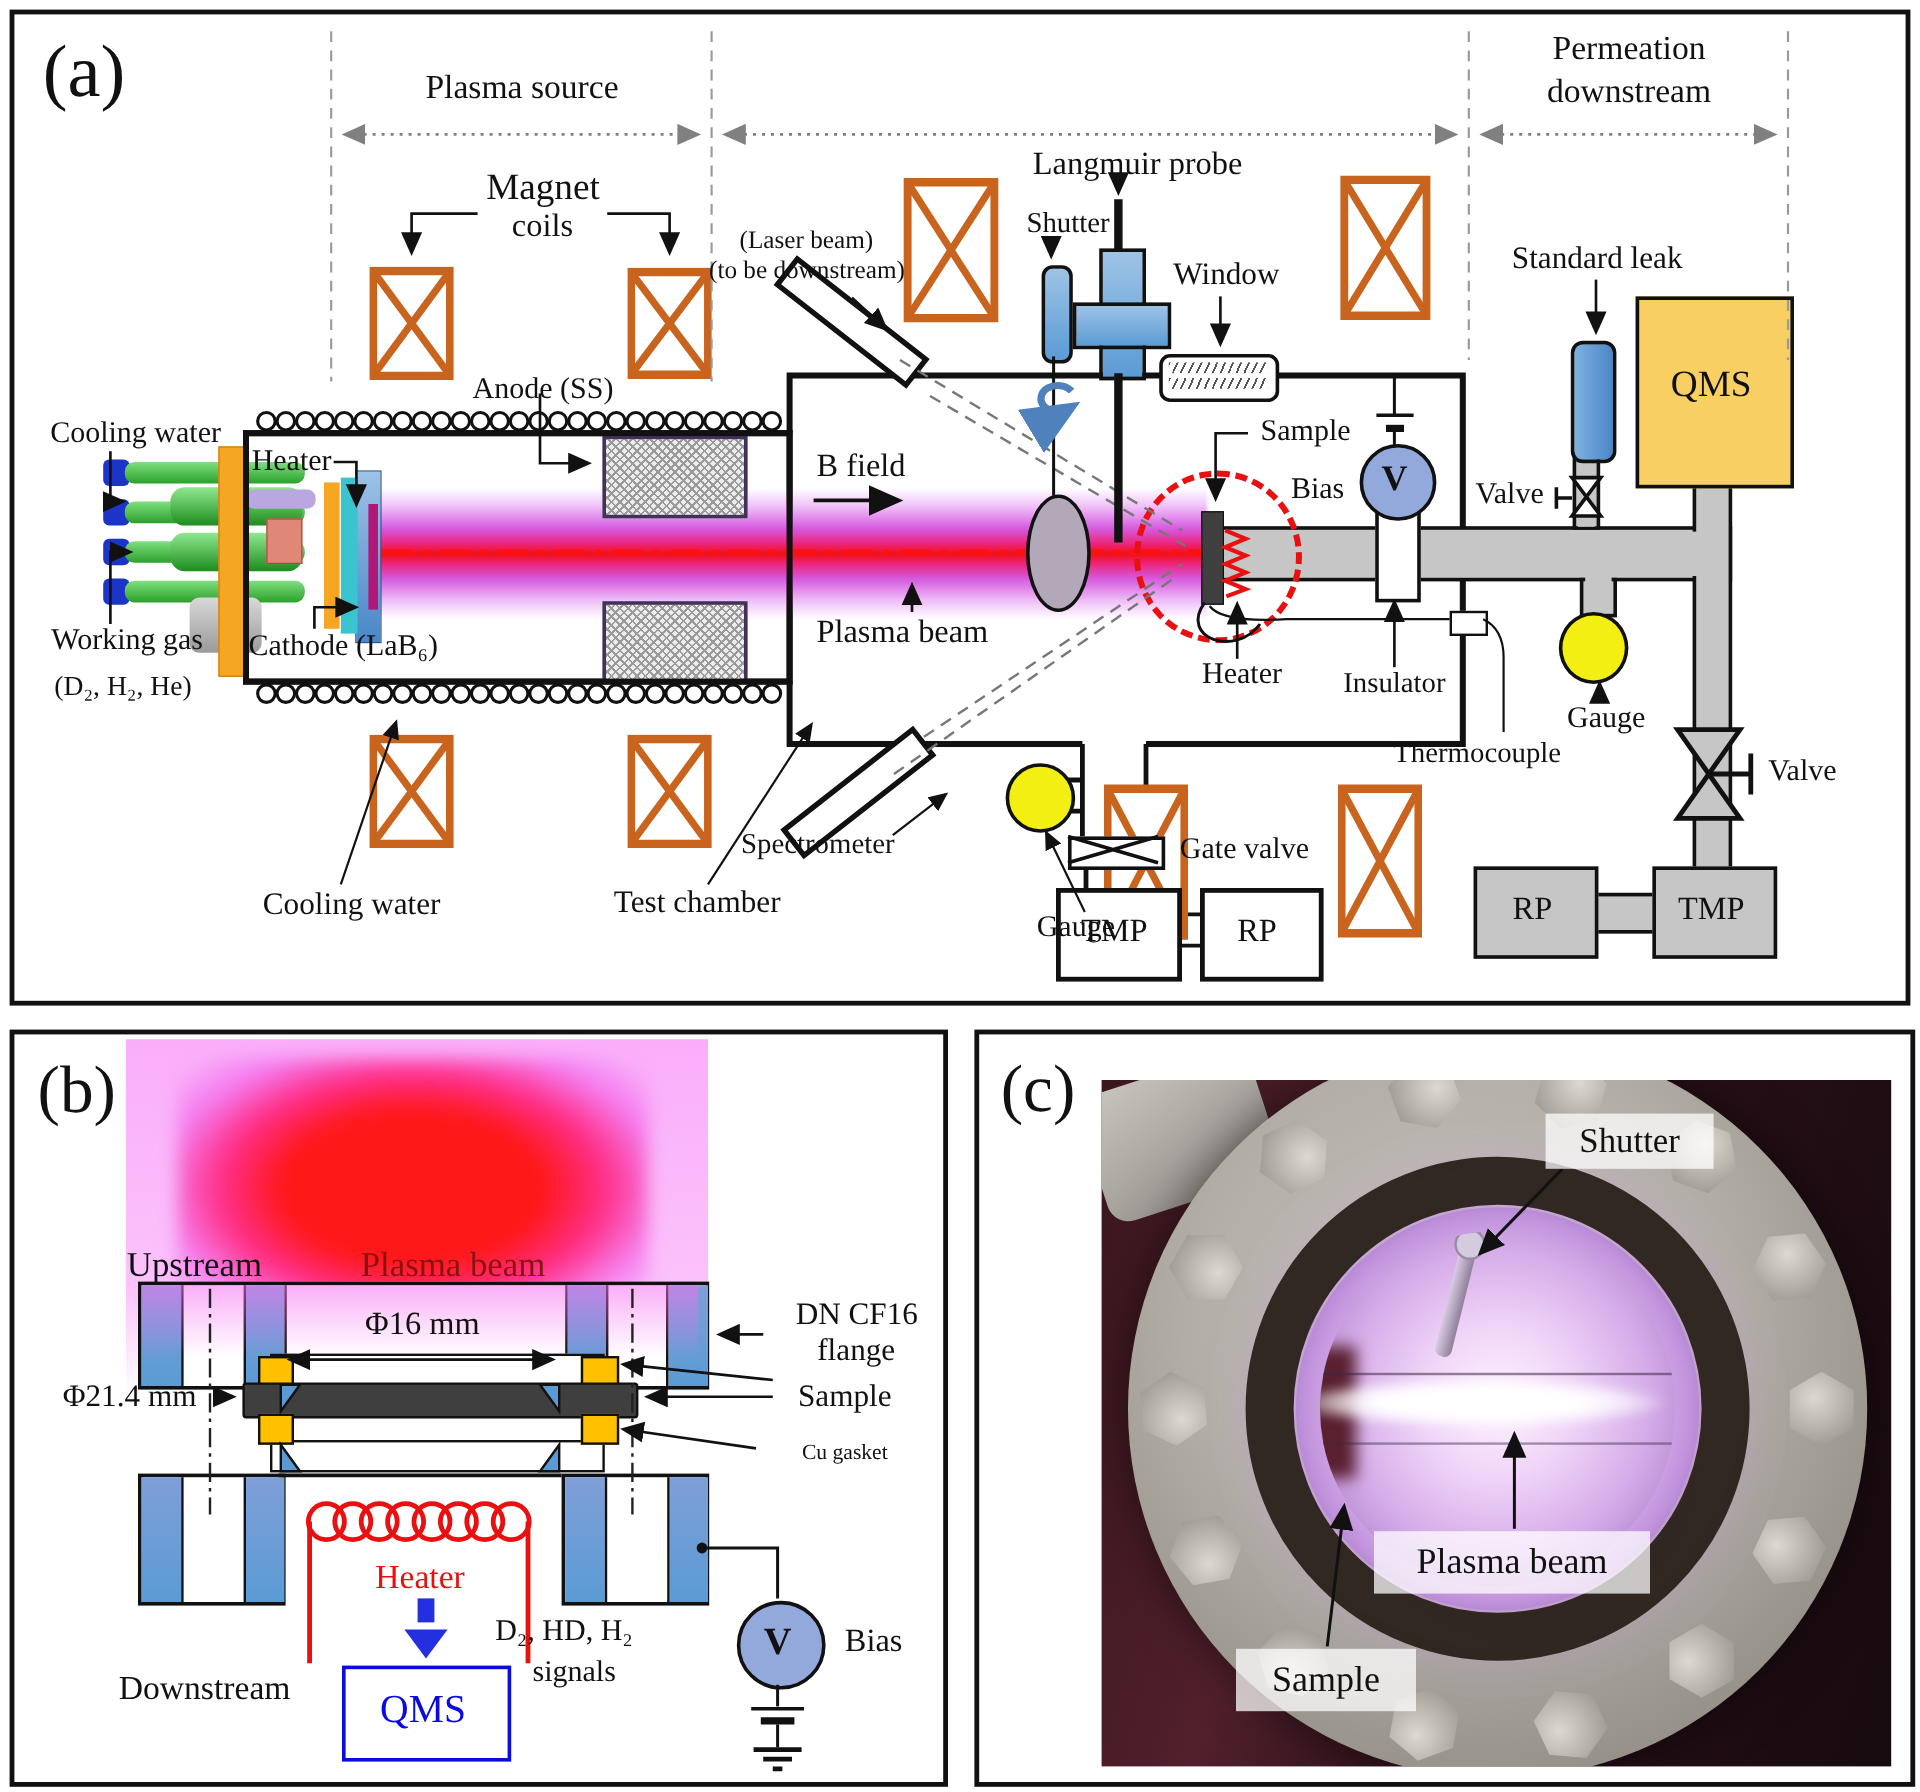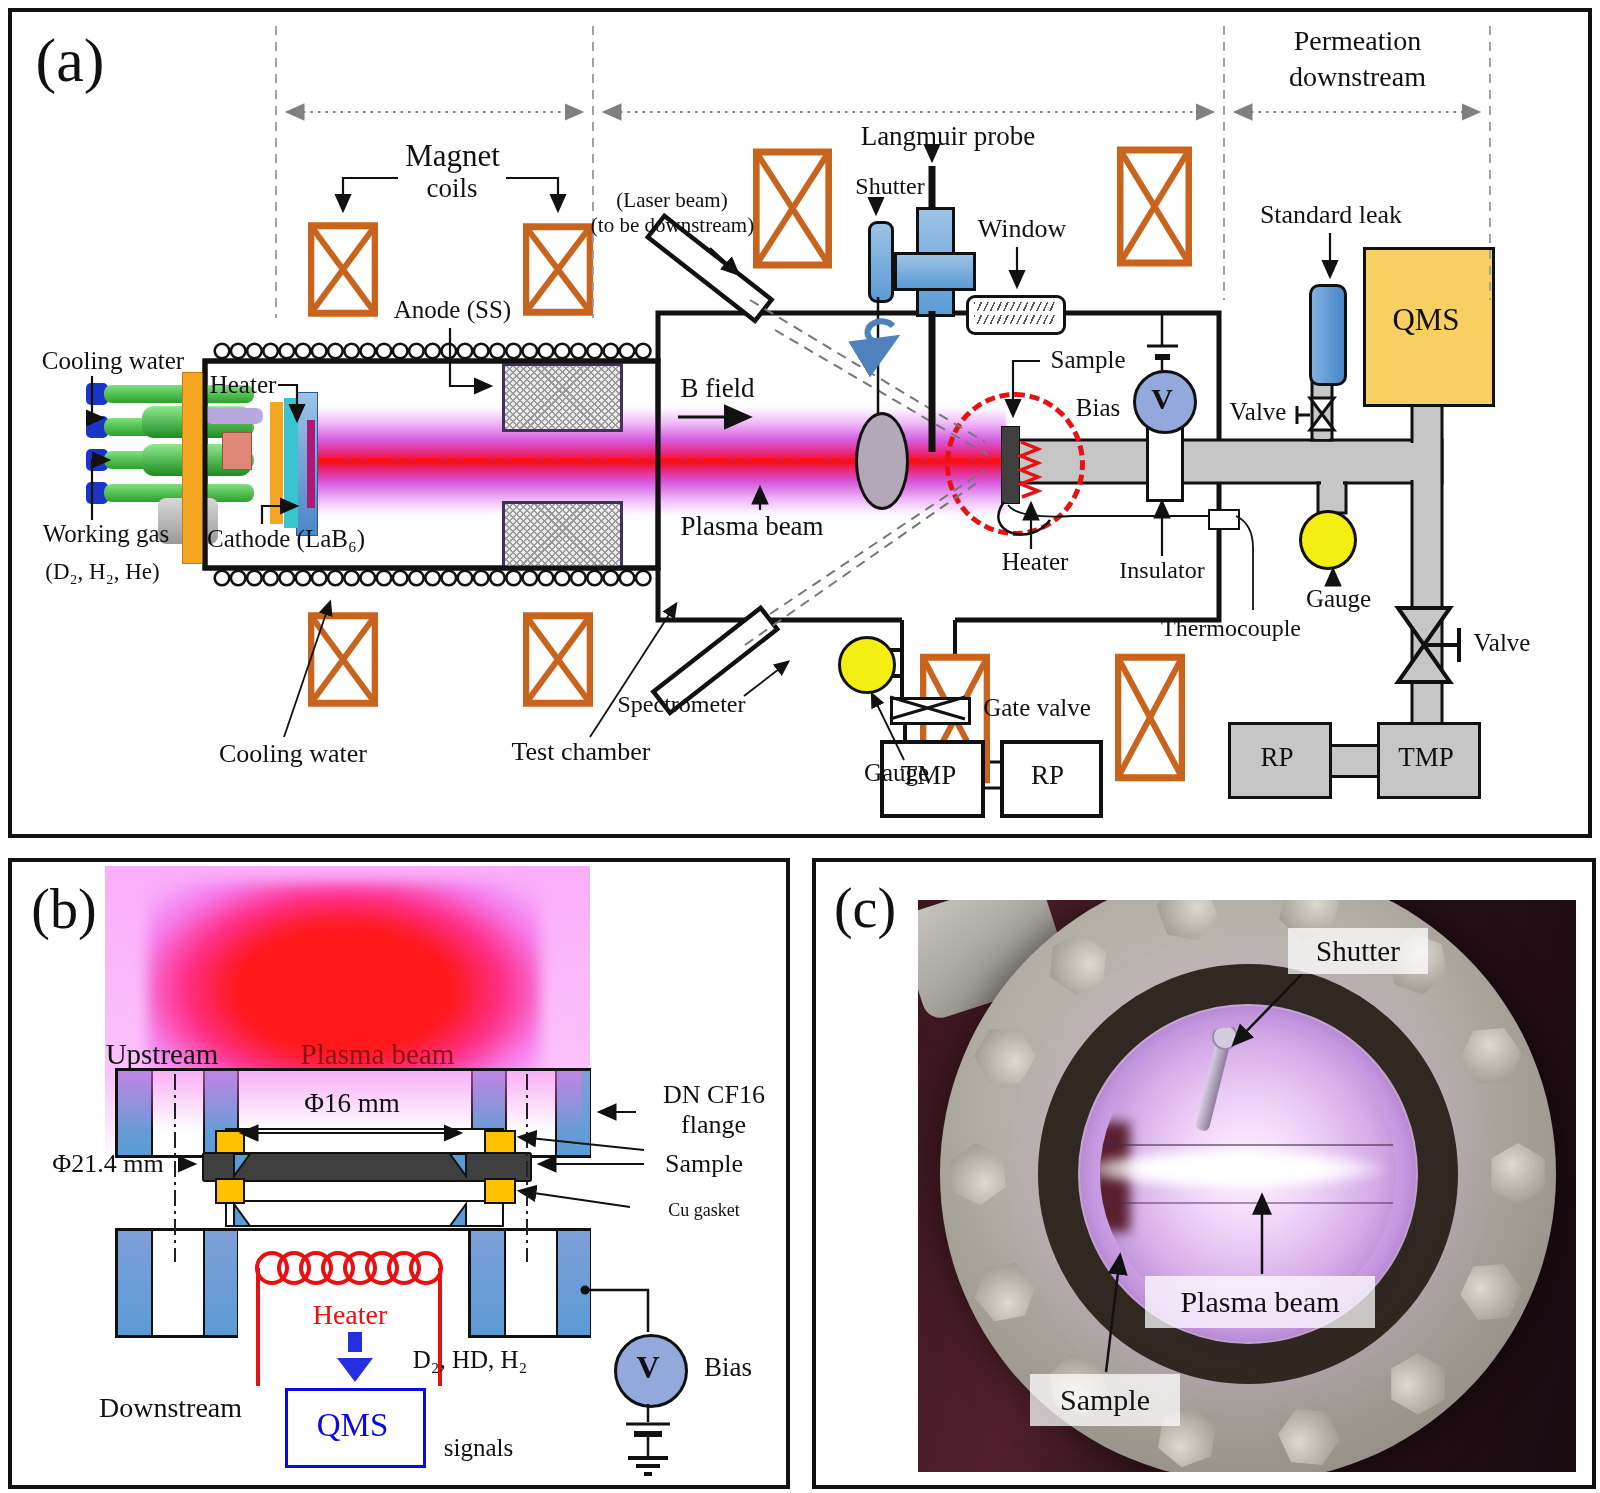--- a/index.html
+++ b/index.html
@@ -373,34 +373,35 @@
     </g>
 
     <g stroke="#111" stroke-width="2.5" fill="none">
       <path d="M1302,974 L1234,1044" marker-end="url(#ah)"></path>
       <path d="M1262,1274 V1196" marker-end="url(#ah)"></path>
       <path d="M1106,1372 L1120,1256" marker-end="url(#ah)"></path>
     </g>
   </svg>
 
   <div class="lbl" style="left:30px;top:24px;width:80px;height:72px;font-size:62px;">(a)</div>
+  <div class="lbl" style="left:300px;top:56px;width:270px;height:36px;font-size:28px;">Plasma source</div>
   <div class="lbl" style="left:1250px;top:24px;width:215px;height:34px;font-size:28px;font-family:Liberation Serif, serif;">Permeation</div>
   <div class="lbl" style="left:1250px;top:60px;width:215px;height:34px;font-size:28px;">downstream</div>
   <div class="lbl" style="left:395px;top:140px;width:115px;height:32px;font-size:31px;">Magnet</div>
   <div class="lbl" style="left:402px;top:172px;width:100px;height:32px;font-size:27px;">coils</div>
   <div class="lbl" style="left:592px;top:188px;width:160px;height:25px;font-size:21px;">(Laser beam)</div>
   <div class="lbl" style="left:580px;top:213px;width:185px;height:25px;font-size:21px;">(to be downstream)</div>
   <div class="lbl" style="left:838px;top:120px;width:220px;height:32px;font-size:27px;">Langmuir probe</div>
   <div class="lbl" style="left:830px;top:172px;width:120px;height:28px;font-size:24px;">Shutter</div>
   <div class="lbl" style="left:962px;top:214px;width:120px;height:30px;font-size:26px;">Window</div>
   <div class="lbl" style="left:1242px;top:200px;width:178px;height:30px;font-size:26px;">Standard leak</div>
   <div class="lbl" style="left:1363px;top:295px;width:126px;height:50px;font-size:31px;">QMS</div>
   <div class="lbl" style="left:1222px;top:398px;width:72px;height:28px;font-size:25px;">Valve</div>
   <div class="lbl" style="left:1462px;top:628px;width:80px;height:30px;font-size:25px;">Valve</div>
-  <div class="lbl" style="left:380px;top:295px;width:145px;height:30px;font-size:25px;">Anode (SS)</div>
+  <div class="lbl" style="left:380px;top:310px;width:145px;height:30px;font-size:25px;">Anode (SS)</div>
   <div class="lbl" style="left:206px;top:371px;width:74px;height:28px;font-size:25px;">Heater</div>
   <div class="lbl" style="left:210px;top:524px;width:152px;height:30px;font-size:25px;">Cathode (LaB₆)</div>
   <div class="lbl" style="left:38px;top:346px;width:150px;height:30px;font-size:25px;">Cooling water</div>
   <div class="lbl" style="left:36px;top:520px;width:140px;height:28px;font-size:25px;">Working gas</div>
   <div class="lbl" style="left:40px;top:558px;width:125px;height:28px;font-size:23px;">(D₂, H₂, He)</div>
   <div class="lbl" style="left:665px;top:372px;width:105px;height:32px;font-size:27px;">B field</div>
   <div class="lbl" style="left:662px;top:510px;width:180px;height:32px;font-size:27px;">Plasma beam</div>
   <div class="lbl" style="left:1038px;top:346px;width:100px;height:28px;font-size:25px;">Sample</div>
   <div class="lbl" style="left:1066px;top:394px;width:64px;height:28px;font-size:25px;">Bias</div>
   <div class="lbl" style="left:1133px;top:370px;width:58px;height:58px;font-size:30px;font-weight:bold;">V</div>
@@ -422,21 +423,21 @@
   <div class="lbl" style="left:86px;top:1036px;width:152px;height:36px;font-size:29px;z-index:50;">Upstream</div>
   <div class="lbl" style="left:280px;top:1036px;width:195px;height:36px;font-size:29px;color:#8b1212;z-index:50;">Plasma beam</div>
   <div class="lbl" style="left:282px;top:1086px;width:140px;height:34px;font-size:27px;z-index:50;">Φ16 mm</div>
   <div class="lbl" style="left:645px;top:1080px;width:138px;height:30px;font-size:26px;">DN CF16</div>
   <div class="lbl" style="left:656px;top:1110px;width:115px;height:30px;font-size:26px;">flange</div>
   <div class="lbl" style="left:40px;top:1148px;width:136px;height:32px;font-size:26px;">Φ21.4 mm</div>
   <div class="lbl" style="left:648px;top:1148px;width:112px;height:32px;font-size:26px;">Sample</div>
   <div class="lbl" style="left:630px;top:1194px;width:148px;height:32px;font-size:18px;">Cu gasket</div>
   <div class="lbl" style="left:300px;top:1298px;width:100px;height:34px;font-size:28px;color:#e81010;">Heater</div>
   <div class="lbl" style="left:390px;top:1344px;width:160px;height:32px;font-size:25px;">D₂, HD, H₂</div>
-  <div class="lbl" style="left:426px;top:1432px;width:105px;height:32px;font-size:25px;">signals</div>
+  <div class="lbl" style="left:426px;top:1378px;width:105px;height:32px;font-size:25px;">signals</div>
   <div class="lbl" style="left:78px;top:1390px;width:185px;height:36px;font-size:28px;">Downstream</div>
   <div class="lbl" style="left:285px;top:1388px;width:135px;height:74px;font-size:33px;color:#0b0bde;">QMS</div>
   <div class="lbl" style="left:690px;top:1350px;width:76px;height:34px;font-size:27px;">Bias</div>
   <div class="lbl" style="left:614px;top:1334px;width:68px;height:68px;font-size:32px;font-weight:bold;">V</div>
 
   <div class="lbl" style="left:826px;top:872px;width:78px;height:72px;font-size:56px;">(c)</div>
   <div class="chip" style="left:1288px;top:928px;width:140px;height:46px;font-size:29px;">Shutter</div>
   <div class="chip" style="left:1145px;top:1276px;width:230px;height:52px;font-size:30px;">Plasma beam</div>
   <div class="chip" style="left:1030px;top:1374px;width:150px;height:52px;font-size:30px;">Sample</div>
 

